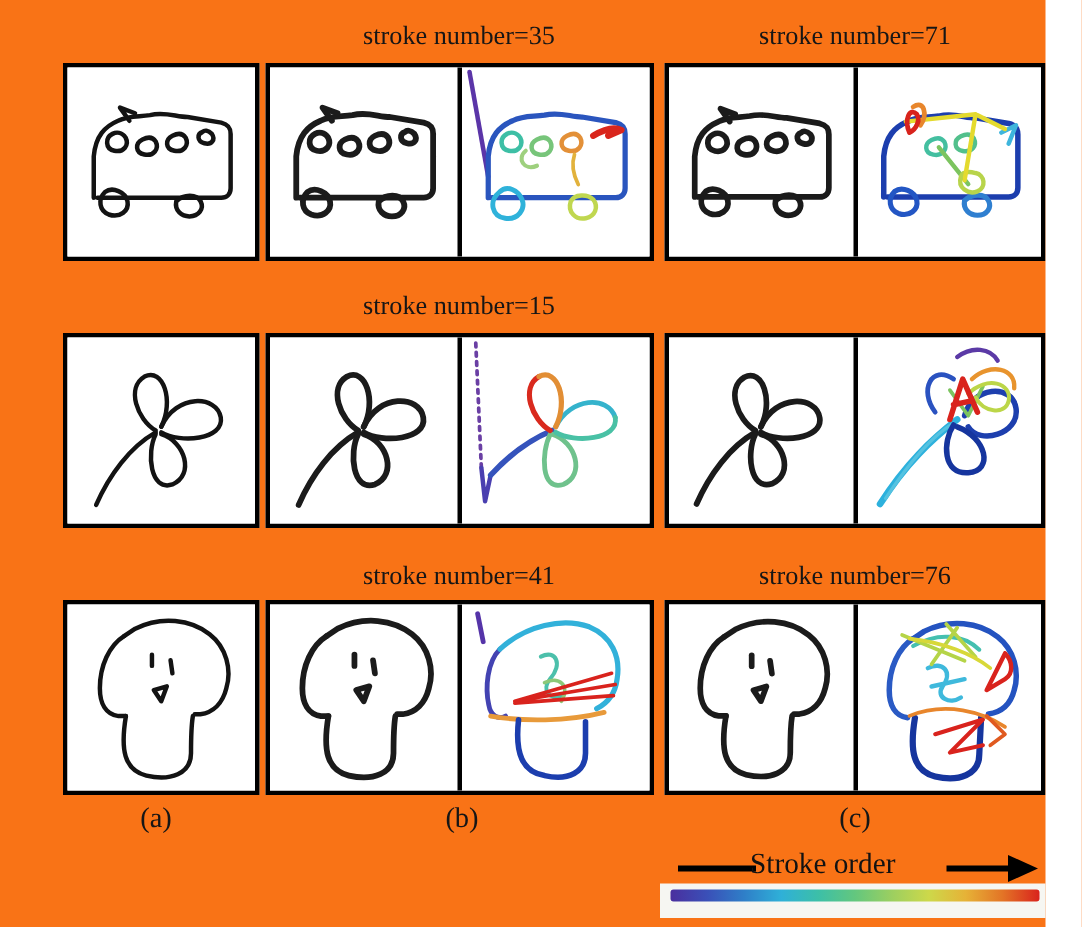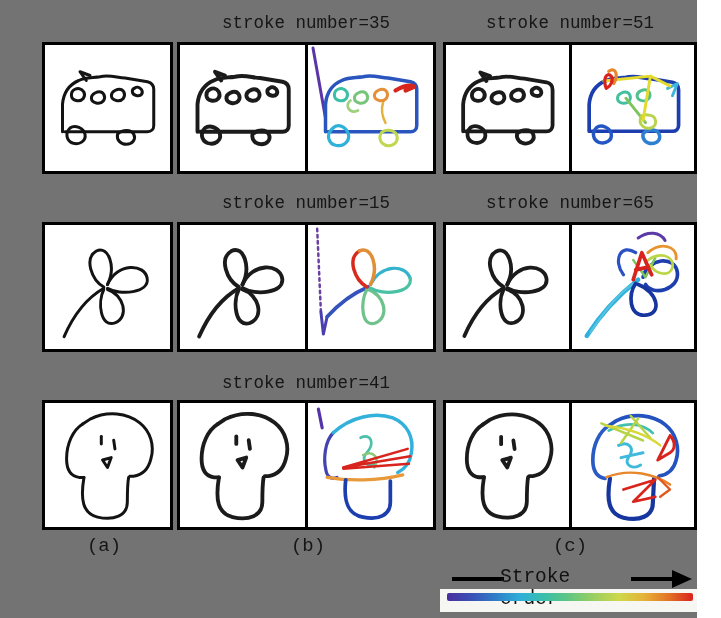--- a/index.html
+++ b/index.html
@@ -1,17 +1,17 @@
 <!DOCTYPE html>
 <html><head>
 <meta charset="utf-8">
 <style>
   html,body{margin:0;padding:0;background:#fff;}
-  #figure{position:relative;width:697px;height:618px;background:#737373;
-          font-family:Liberation Mono, monospace;color:#111;overflow:hidden;}
+  #figure{position:relative;width:697px;height:618px;background:#f97316;
+          font-family:Liberation Serif, serif;color:#111;overflow:hidden;}
   .hdr{position:absolute;width:230px;text-align:center;font-size:17.5px;color:#161616;}
   .panel{position:absolute;border:3px solid #000;background:#fff;display:flex;box-sizing:border-box;}
   .cell{flex:1;position:relative;background:#fff;min-width:0;}
   .cell + .cell{border-left:3px solid #000;}
   .cell svg{display:block;width:100%;height:100%;}
   .ink  use{stroke:#131313;stroke-width:2.4;fill:none;stroke-linecap:round;stroke-linejoin:round;}
   .inkb use{stroke:#1b1b1b;stroke-width:3.1;fill:none;stroke-linecap:round;stroke-linejoin:round;}
   .col-label{position:absolute;width:80px;text-align:center;font-size:19px;color:#161616;top:535px;}
   .legend-line{position:absolute;height:4px;background:#000;}
   .legend-label{position:absolute;width:130px;font-size:19.5px;color:#121212;}
@@ -49,24 +49,24 @@
         <path d="M30 17 C22 22 17 33 17 45 C17 53 20 59 27 60 L31 60"></path>
         <path d="M31 60 C28 78 30 89 42 92 C55 95 66 91 66 80 C66 73 66 66 67 60"></path>
         <path d="M45 27 L45 33"></path>
         <path d="M55 30 L56 37"></path>
         <path d="M46 46 L53 44 L50 52 Z"></path>
       </g>
     </defs>
   </svg>
 
   <div class="hdr" style="left:191px;top:13px">stroke number=35</div>
-  <div class="hdr" style="left:455px;top:13px">stroke number=51</div>
+  <div class="hdr" style="left:455px;top:13px">stroke number=71</div>
   <div class="hdr" style="left:191px;top:193px">stroke number=15</div>
-  <div class="hdr" style="left:455px;top:193px">stroke number=65</div>
   <div class="hdr" style="left:191px;top:373px">stroke number=41</div>
+  <div class="hdr" style="left:455px;top:373px">stroke number=76</div>
 
   <div class="panel" style="left:42px;top:42px;width:131px;height:132px">
     <div class="cell">
       <svg viewBox="0 0 100 100" class="ink">
           <use href="#g-bus"></use>
         </svg>
     </div>
   </div>
   <div class="panel" style="left:177px;top:42px;width:259px;height:132px">
     <div class="cell">

